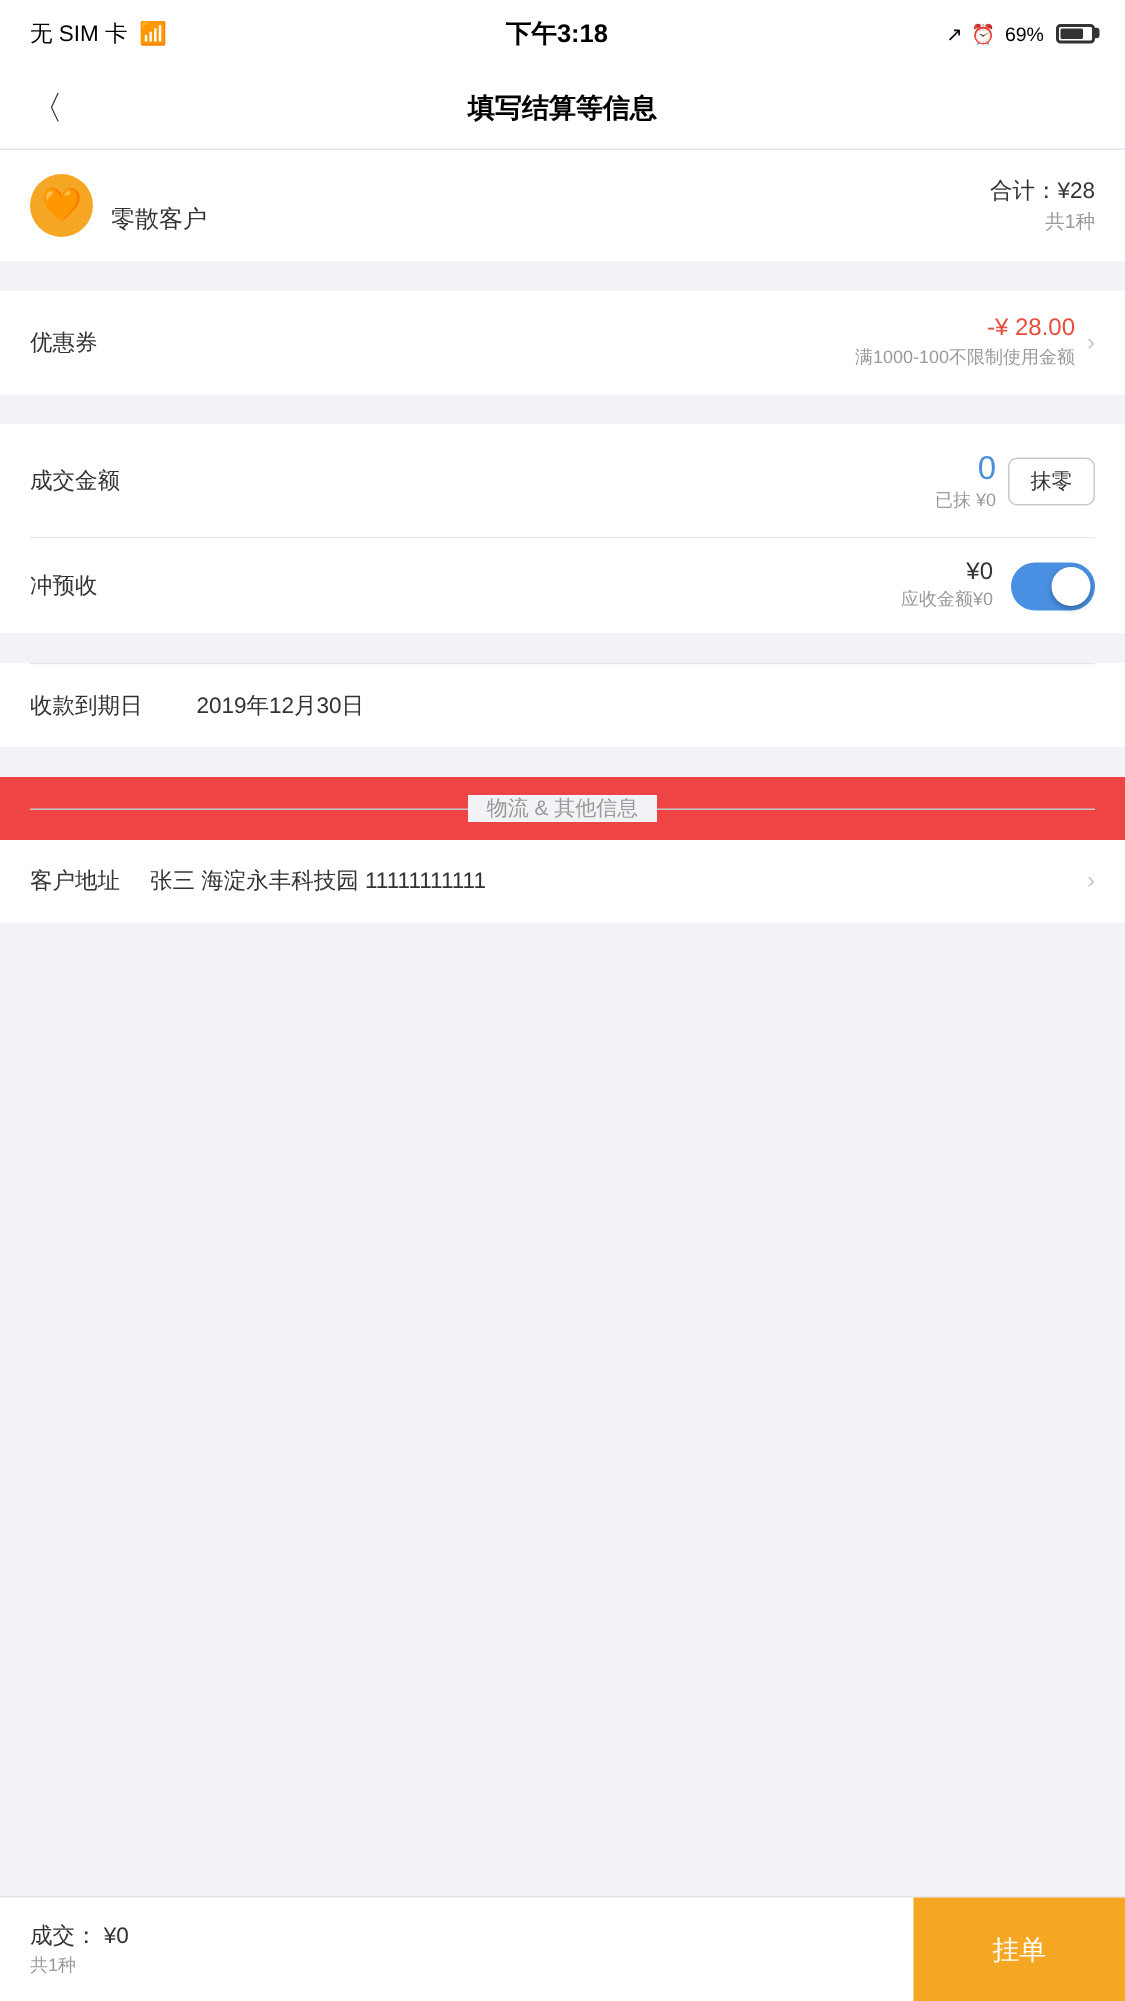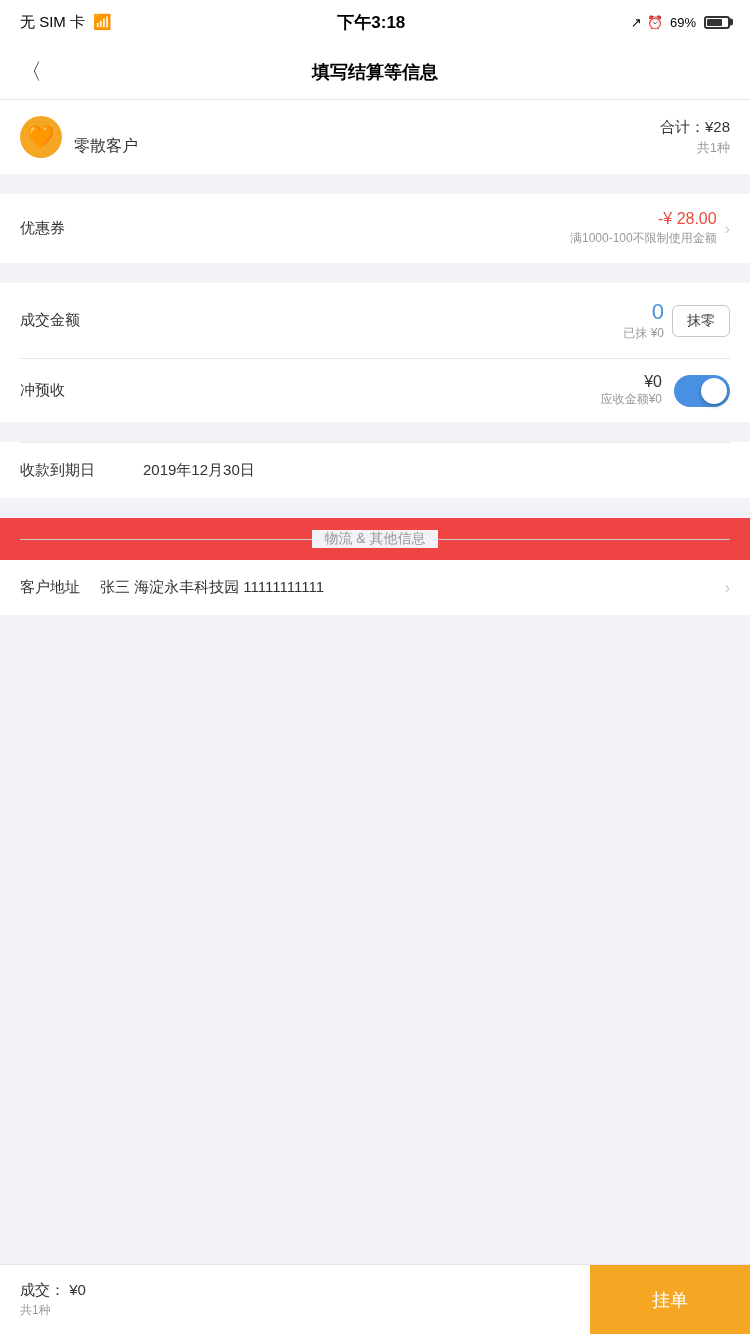--- a/index.html
+++ b/index.html
@@ -261,21 +261,21 @@
       font-size: 16px;
       color: #333;
     }
 
     
     .due-date-row {
       display: flex;
       align-items: center;
       padding: 18px 20px;
       background: #fff;
-      gap: 16px;
+      gap: 4px;
     }
     .due-date-label {
       font-size: 15px;
       color: #333;
     }
     .due-date-value {
       font-size: 15px;
       color: #333;
       margin-left: 32px;
     }
@@ -345,21 +345,21 @@
     .bottom-deal {
       font-size: 15px;
       color: #333;
     }
     .bottom-count {
       font-size: 12px;
       color: #999;
       margin-top: 2px;
     }
     .bottom-btn-pending {
-      width: 160px;
+      width: 141px;
       height: 70px;
       background: #f5a623;
       display: flex;
       align-items: center;
       justify-content: center;
       font-size: 18px;
       color: #fff;
       cursor: pointer;
     }
     .bottom-btn-save {

